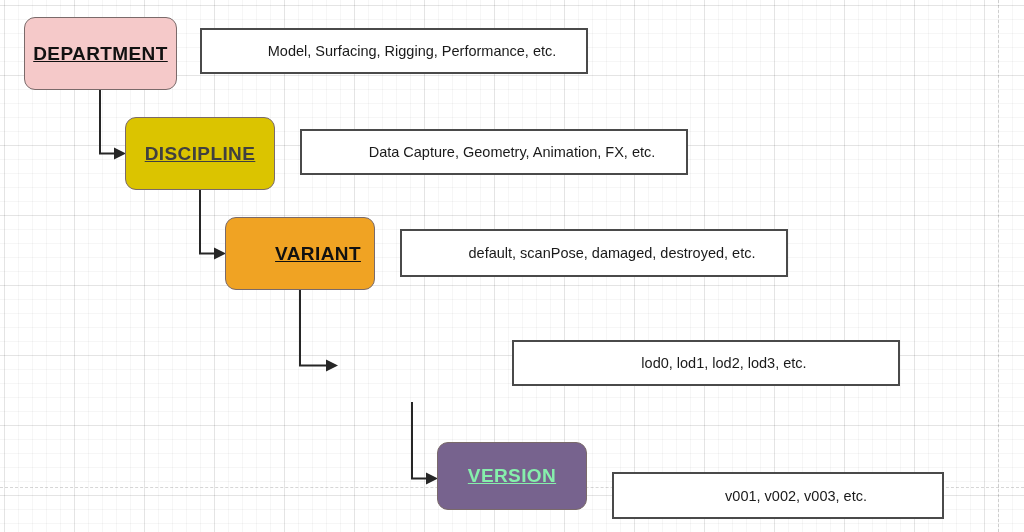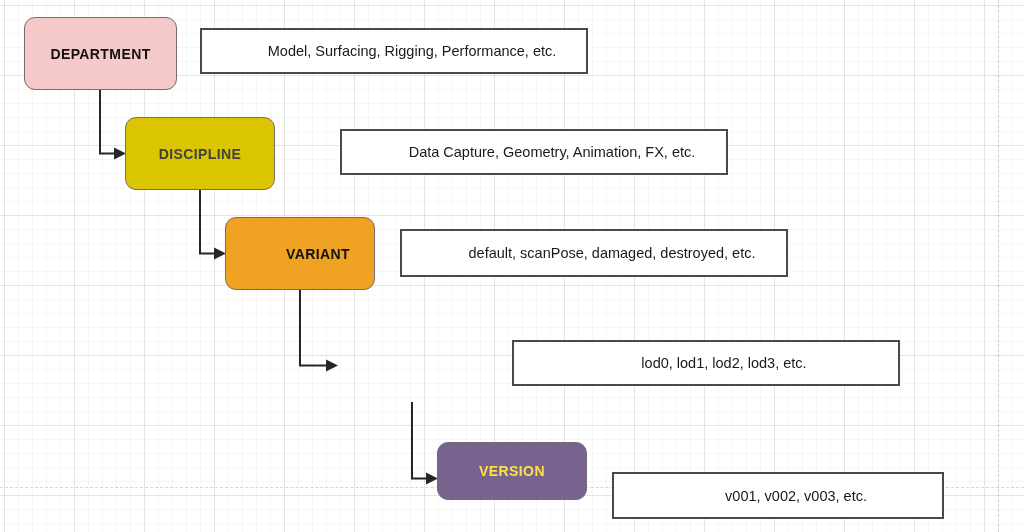--- a/index.html
+++ b/index.html
@@ -51,26 +51,27 @@
 
   
   .node {
     position: absolute;
     box-sizing: border-box;
     border-radius: 11px;
     border: 1px solid #7a6a6a;
     display: flex;
     align-items: center;
     justify-content: center;
-    font-size: 14px;
+    font-size: 19px;
     font-weight: bold;
     letter-spacing: 0.4px;
     color: #111111;
     text-align: center;
     user-select: none;
+    text-decoration: underline;
   }
 
   
   .valuebox {
     position: absolute;
     box-sizing: border-box;
     background: #ffffff;
     border: 2px solid #4a4a4a;
     display: flex;
     align-items: center;
@@ -134,35 +135,35 @@
   <div class="node" style="left:24px; top:17px; width:153px; height:73px; background:#F5C9C9; color:#111111;">
     <span>DEPARTMENT</span>
   </div>
   <div class="valuebox" style="left:200px; top:28px; width:388px; height:46px;">
     <span>Model, Surfacing, Rigging, Performance, etc.</span>
   </div>
 
   <div class="node" style="left:125px; top:117px; width:150px; height:73px; background:#DBC400; color:#404040;">
     <span>DISCIPLINE</span>
   </div>
-  <div class="valuebox" style="left:300px; top:129px; width:388px; height:46px;margin-left:40px;">
+  <div class="valuebox" style="left:300px; top:129px; width:388px; height:46px;">
     <span>Data Capture, Geometry, Animation, FX, etc.</span>
   </div>
 
   <div class="node" style="left:225px; top:217px; width:150px; height:73px; background:#F0A323; color:#111111;padding-left:36px;">
     <span>VARIANT</span>
   </div>
   <div class="valuebox" style="left:400px; top:229px; width:388px; height:48px;">
     <span>default, scanPose, damaged, destroyed, etc.</span>
   </div>
 
   <div class="valuebox" style="left:512px; top:340px; width:388px; height:46px;">
     <span>lod0, lod1, lod2, lod3, etc.</span>
   </div>
 
-  <div class="node" style="left:437px; top:442px; width:150px; height:58px; background:#77638E; color:#fde047;align-items:center;">
+  <div class="node" style="left:437px; top:442px; width:150px; height:68px; background:#77638E; color:#86efac;align-items:center;">
     <span>VERSION</span>
   </div>
   <div class="valuebox" style="left:612px; top:472px; width:332px; height:47px;">
     <span>v001, v002, v003, etc.</span>
   </div>
 
 </div>
 
 </body></html>

